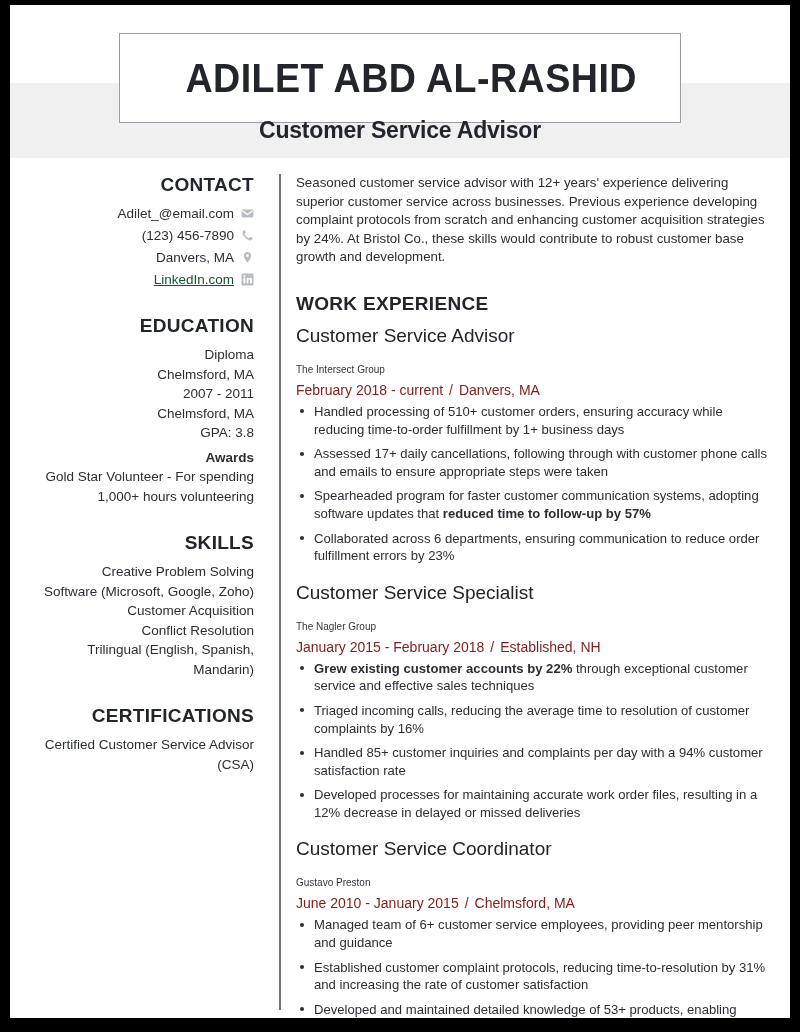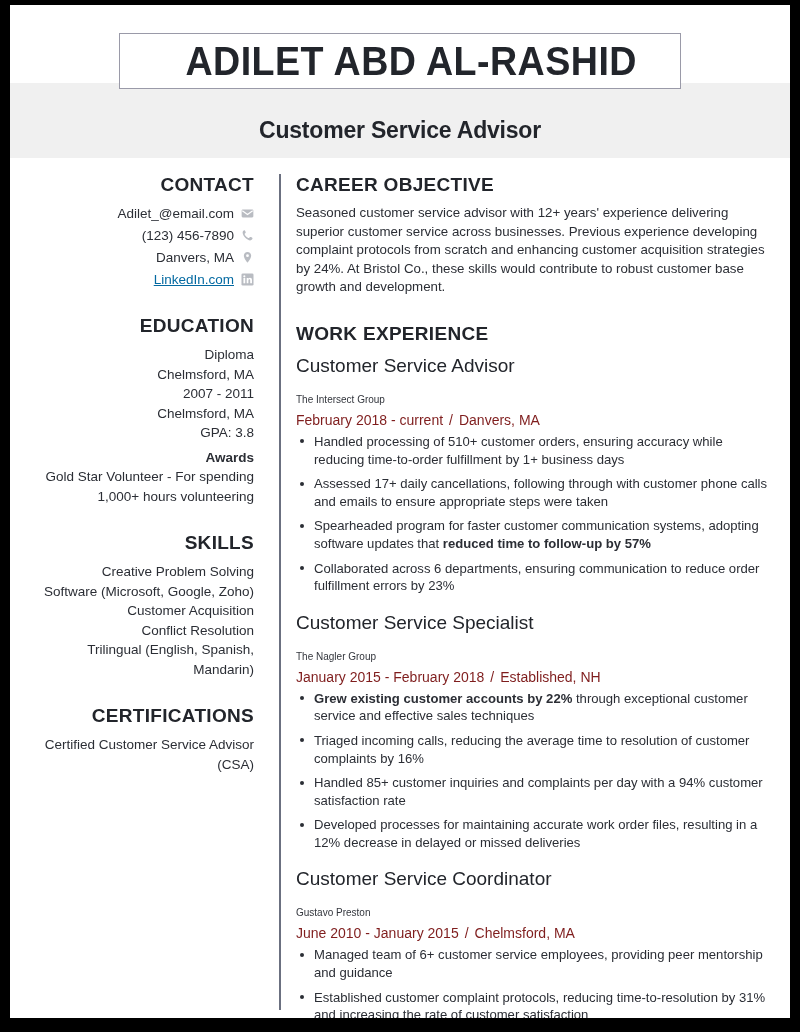--- a/index.html
+++ b/index.html
@@ -38,21 +38,21 @@
     right: 0;
     top: 78px;
     height: 75px;
     background: #f0f0f0;
   }
   .name-box {
     position: absolute;
     left: 109px;
     right: 109px;
     top: 28px;
-    height: 56px;
+    height: 90px;
     border: 1px solid #9a9aa8;
     background: #ffffff;
     display: flex;
     align-items: center;
     justify-content: center;
     padding-left: 22px;
   }
   .name-text {
     font-family: "Liberation Sans Narrow", "Liberation Sans", sans-serif;
     font-size: 40px;
@@ -121,21 +121,21 @@
   .contact-row .ic {
     width: 13px;
     height: 13px;
     flex: 0 0 13px;
     display: inline-flex;
     align-items: center;
     justify-content: center;
   }
   .contact-row .ic svg { display: block; }
   .link-text {
-    color: #0369a1;
+    color: #14532d;
     text-decoration: underline;
   }
 
   .side-line {
     font-size: 13.5px;
     color: #2b2e35;
     line-height: 19.5px;
   }
   .side-line.bold { font-weight: bold; margin-top: 5px; }
 
@@ -294,21 +294,20 @@
           <div class="side-head">CERTIFICATIONS</div>
           <div class="side-line">Certified Customer Service Advisor</div>
           <div class="side-line">(CSA)</div>
         </section>
 
       </aside>
 
       <main class="main">
 
         <section>
-          <div class="main-head">CAREER OBJECTIVE</div>
           <p class="objective">Seasoned customer service advisor with 12+ years' experience delivering superior customer service across businesses. Previous experience developing complaint protocols from scratch and enhancing customer acquisition strategies by 24%. At Bristol Co., these skills would contribute to robust customer base growth and development.</p>
         </section>
 
         <section>
           <div class="main-head">WORK EXPERIENCE</div>
           <div id="jobs-container">
               <div class="job">
                 <div class="job-role">Customer Service Advisor</div>
                 <div class="job-company">The Intersect Group</div>
                 <div class="job-meta"><span>February 2018 - current</span><span class="sep">/</span><span>Danvers, MA</span></div>

